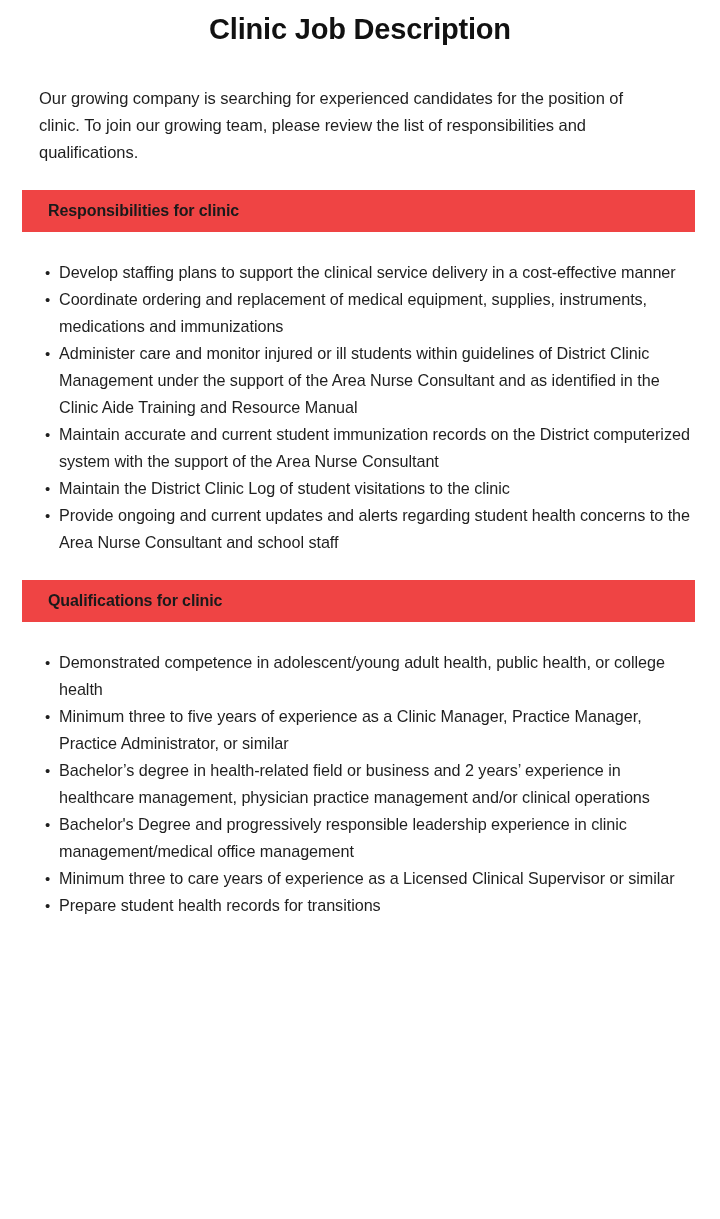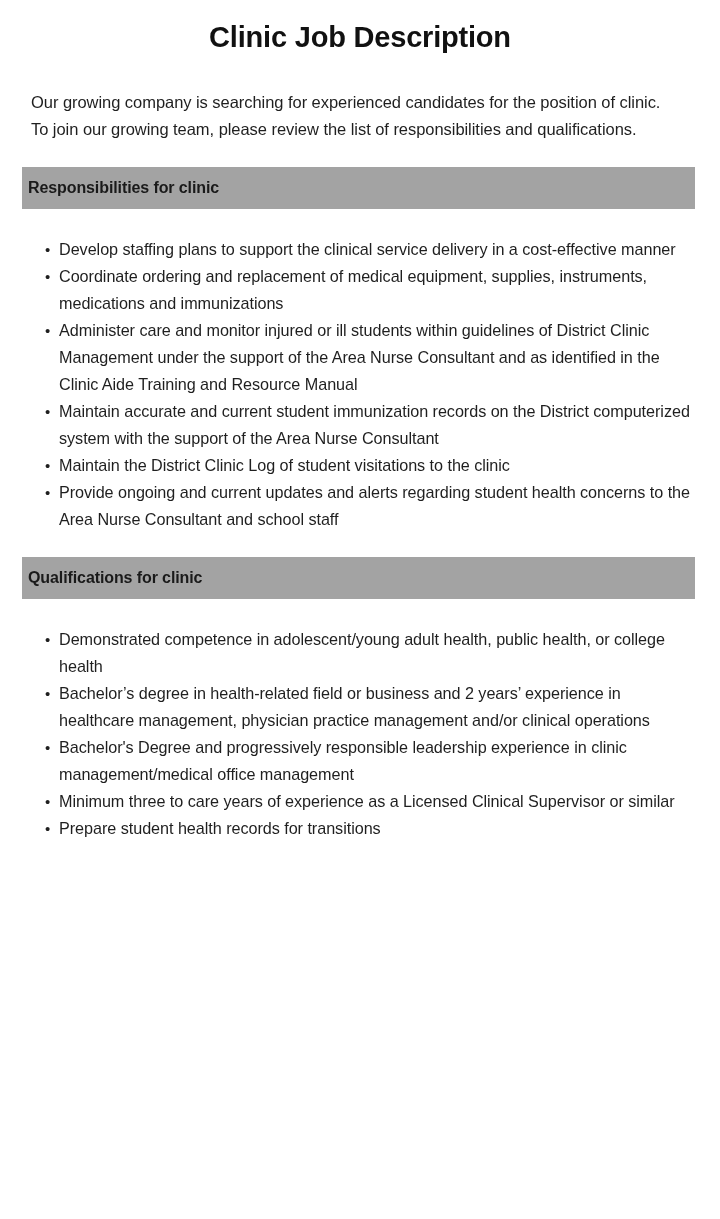--- a/index.html
+++ b/index.html
@@ -22,40 +22,40 @@
     position: relative;
   }
 
   
   .doc-title {
     font-size: 29px;
     font-weight: bold;
     text-align: center;
     letter-spacing: -0.2px;
     color: #111111;
-    margin: 12px;
+    margin: 4px;
     padding: 6px 22px 0 22px;
     line-height: 38px;
   }
 
   
   .intro {
     font-size: 16.5px;
     line-height: 27px;
     color: #1f1f1f;
-    margin: 8px;
+    margin: 16px;
     padding: 21px 36px 0 23px;
     letter-spacing: -0.05px;
   }
 
   
   .section-bar {
-    background: #a3a3a3;
+    background: #ef4444;
     margin: 24px 25px 0 22px;
-    padding: 11px 0 11px 6px;
+    padding: 11px 0 11px 26px;
     box-sizing: border-box;
   }
   .section-bar-title {
     font-size: 16px;
     font-weight: bold;
     color: #1a1a1a;
     line-height: 20px;
     letter-spacing: -0.1px;
   }
 
@@ -113,20 +113,21 @@
     <li>Maintain the District Clinic Log of student visitations to the clinic</li>
     <li>Provide ongoing and current updates and alerts regarding student health concerns to the Area Nurse Consultant and school staff</li>
   </ul>
 
   <div class="section-bar">
     <span class="section-bar-title">Qualifications for clinic</span>
   </div>
 
   <ul class="bullet-list qual-list">
     <li>Demonstrated competence in adolescent/young adult health, public health, or college health</li>
+    <li>Minimum three to five years of experience as a Clinic Manager, Practice Manager, Practice Administrator, or similar</li>
     <li>Bachelor’s degree in health-related field or business and 2 years’ experience in healthcare management, physician practice management and/or clinical operations</li>
     <li>Bachelor's Degree and progressively responsible leadership experience in clinic management/medical office management</li>
     <li>Minimum three to care years of experience as a Licensed Clinical Supervisor or similar</li>
     <li>Prepare student health records for transitions</li>
   </ul>
 
   <div class="spacer-bottom"></div>
 
 </div>
 

